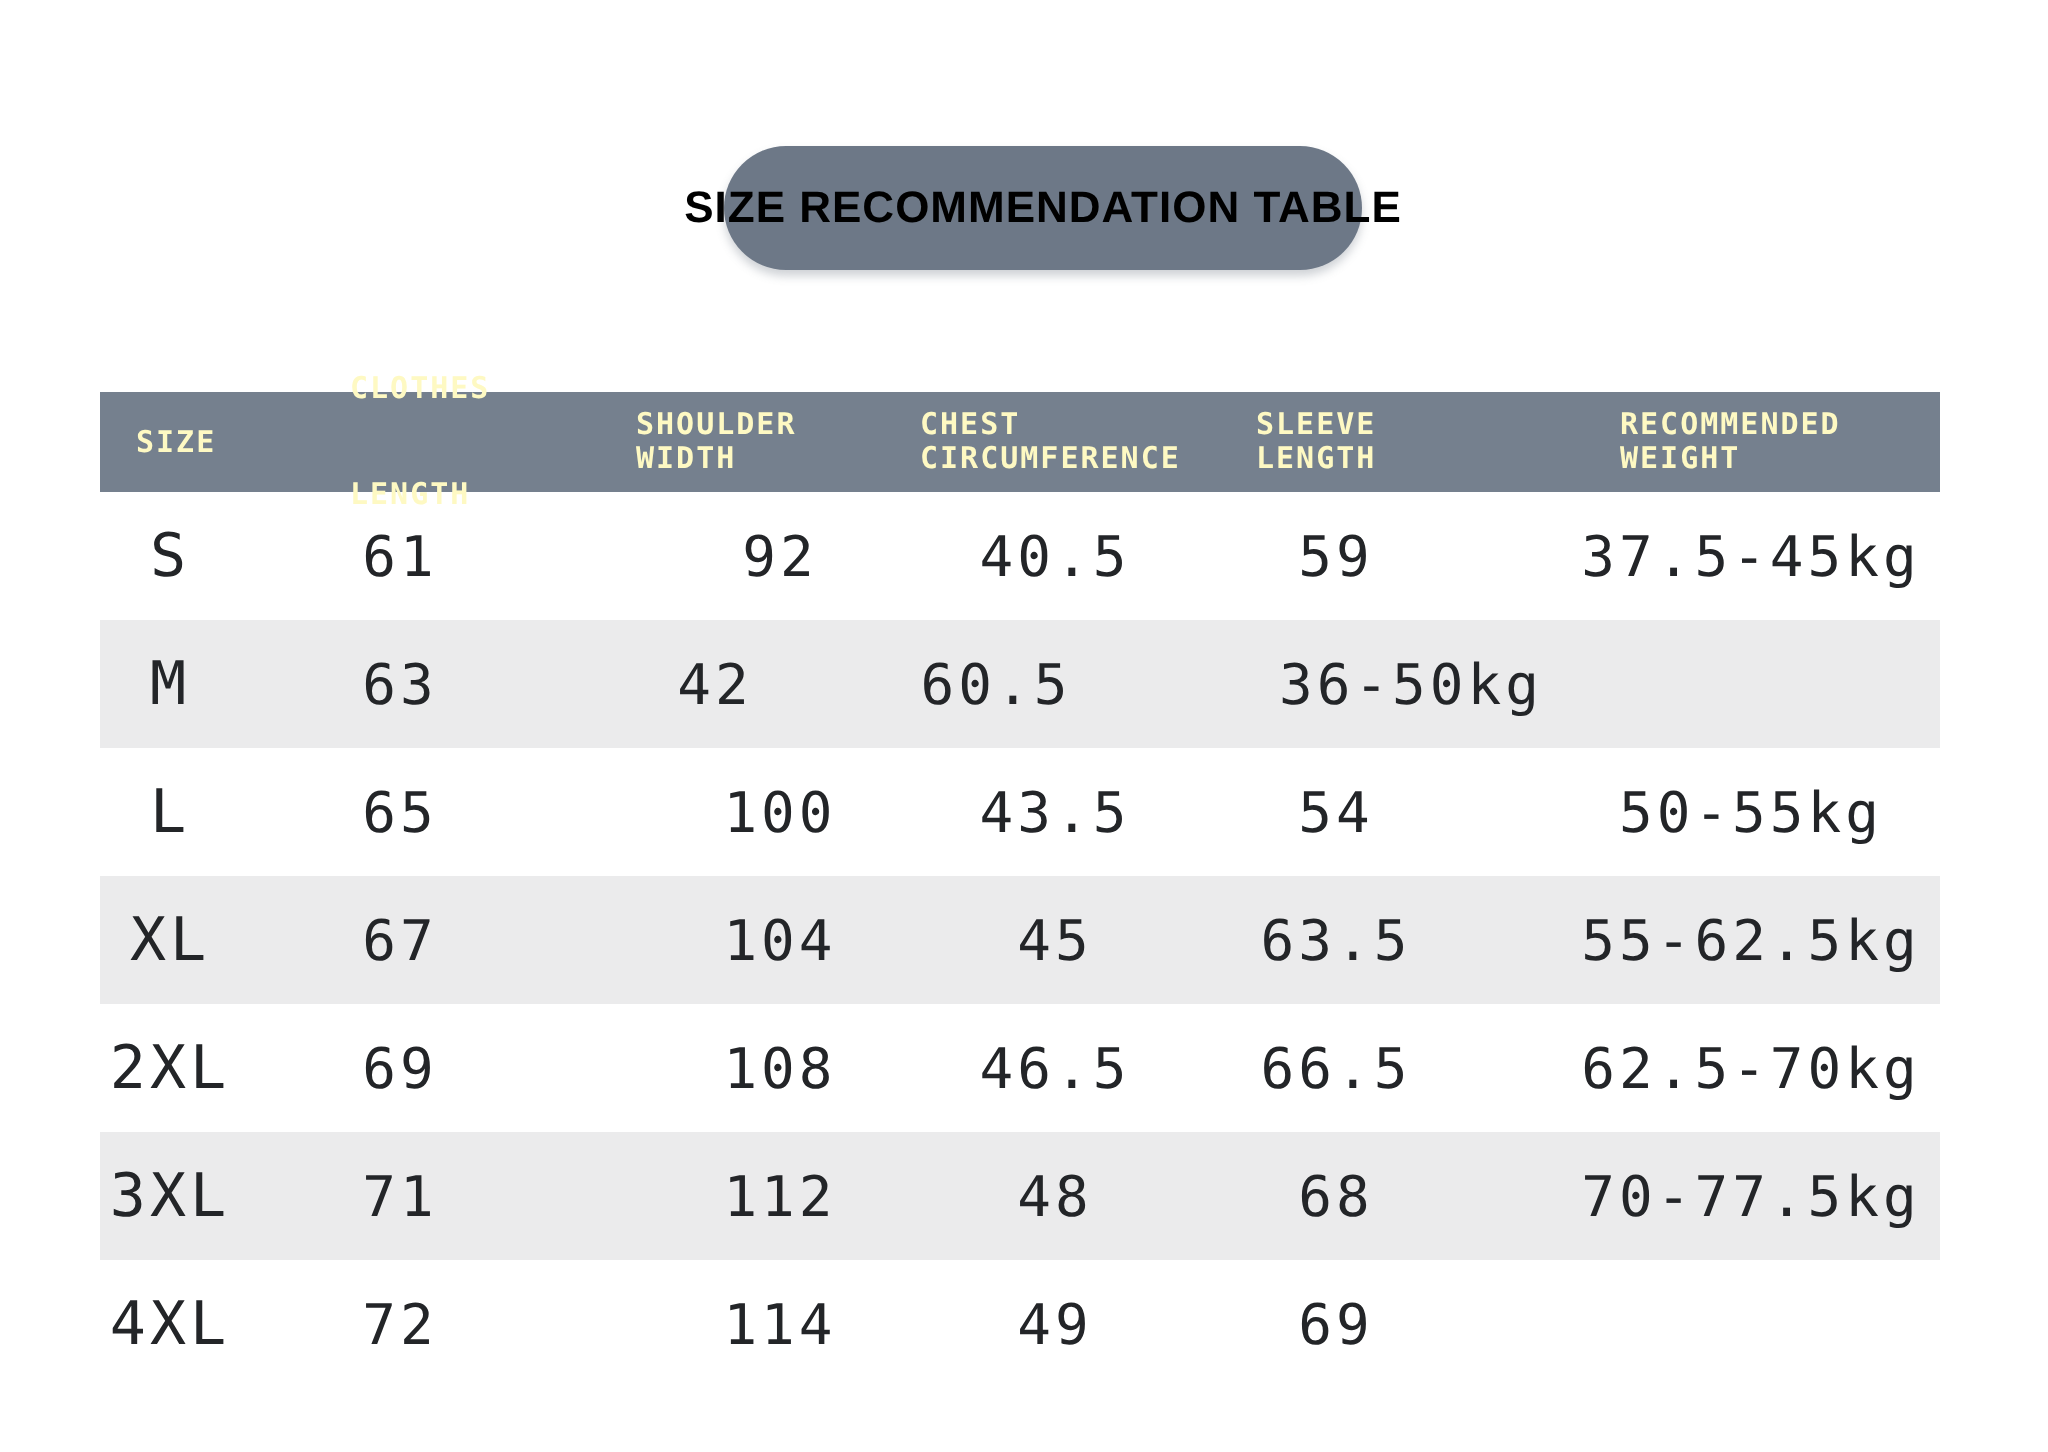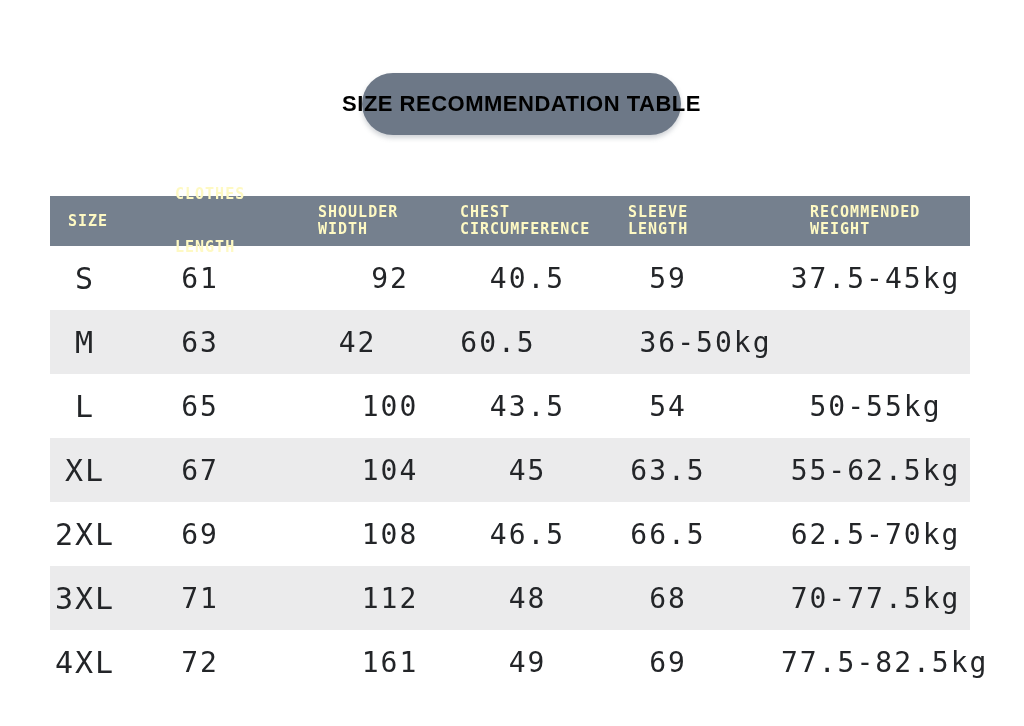--- a/index.html
+++ b/index.html
@@ -166,20 +166,19 @@
           <div class="cell c0">3XL</div>
           <div class="cell c1">71</div>
           <div class="cell c2">112</div>
           <div class="cell c3">48</div>
           <div class="cell c4">68</div>
           <div class="cell c5">70-77.5kg</div>
         </div>
         <div class="row">
           <div class="cell c0">4XL</div>
           <div class="cell c1">72</div>
-          <div class="cell c2">161</div>
+          <div class="cell c2">114</div>
           <div class="cell c3">49</div>
           <div class="cell c4">69</div>
-          <div class="cell c5">77.5-82.5kg</div>
         </div>
       </div>
   </div>
 </div>
 
 </body></html>

